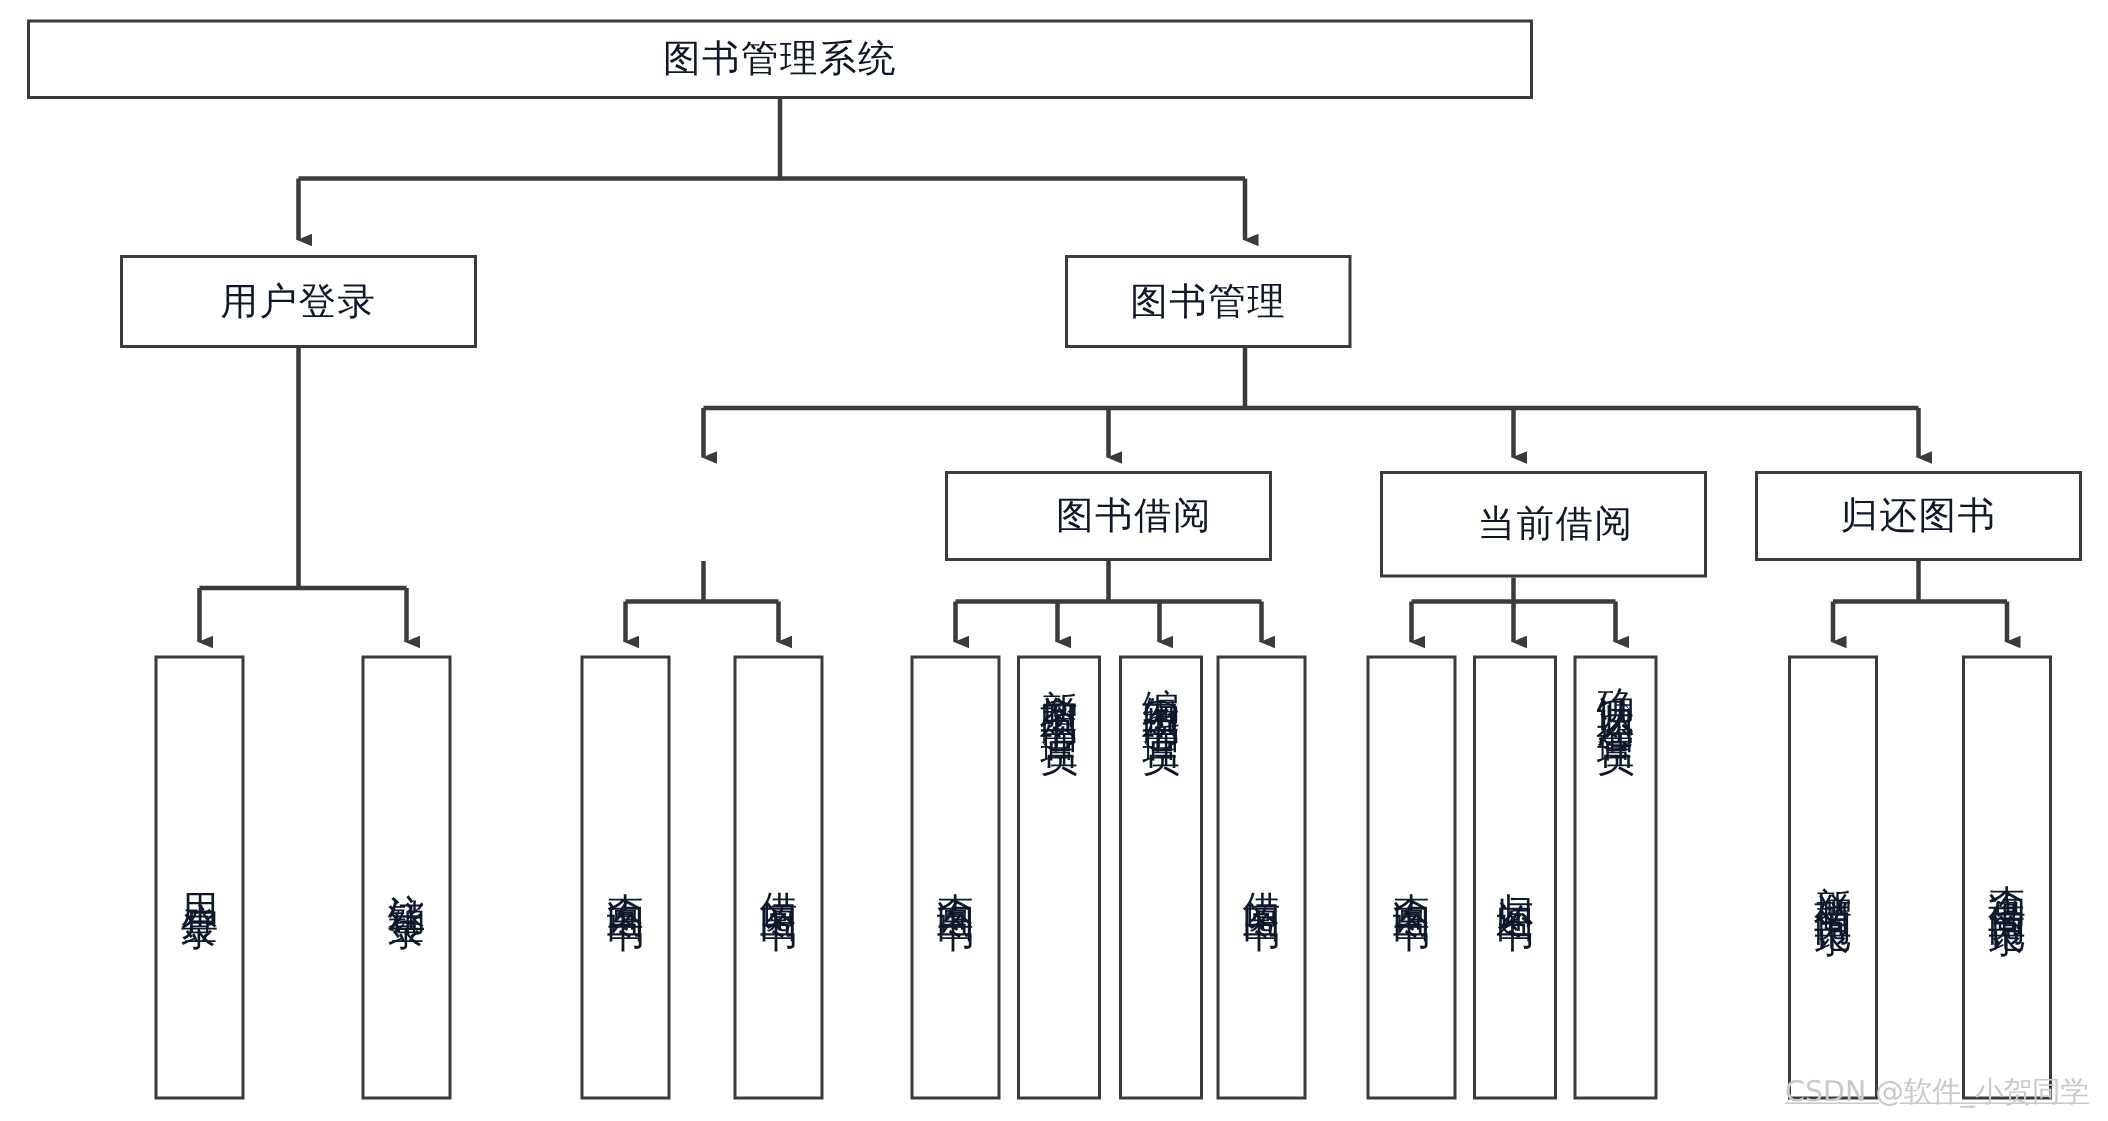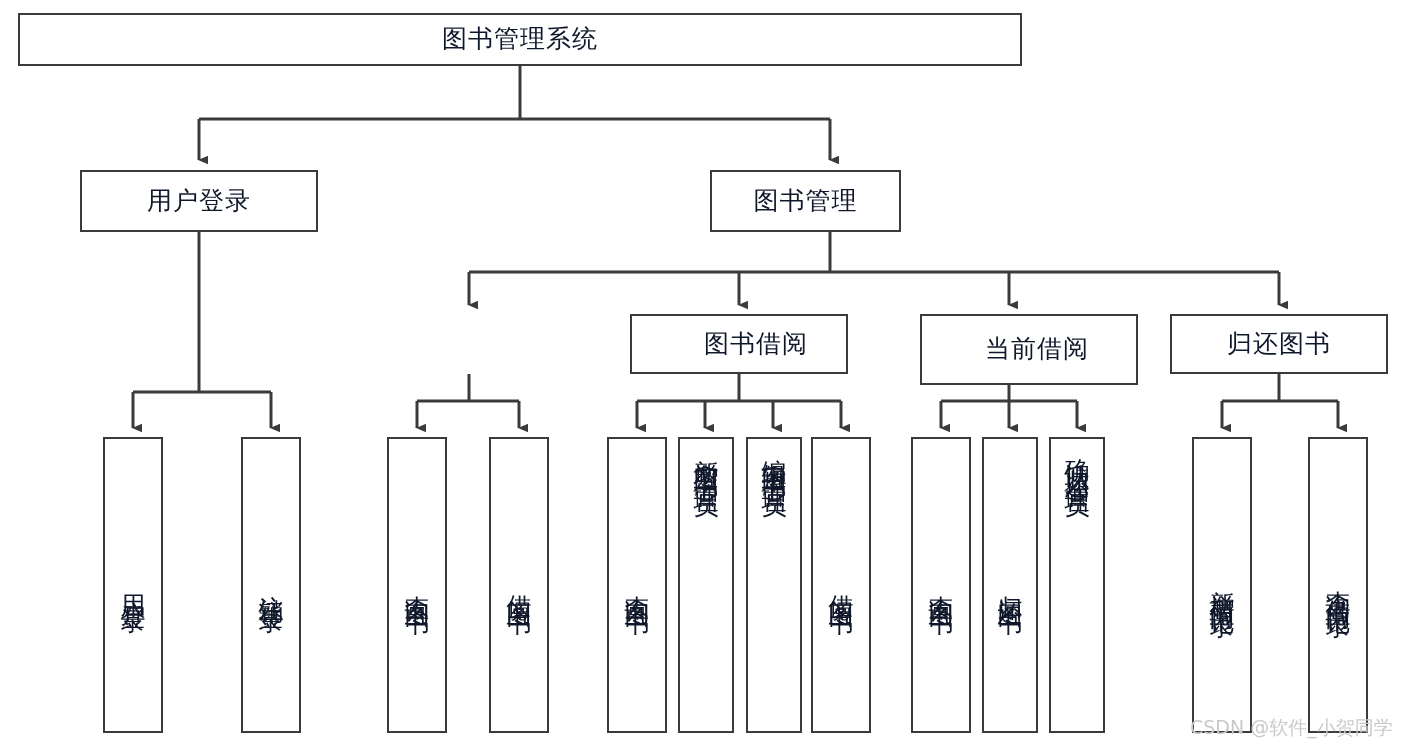--- a/index.html
+++ b/index.html
@@ -184,15 +184,15 @@
     <span class="label">确认归还（管理员）</span>
   </div>
 
   <div class="node vertical mid" style="left:1192px; top:437px; width:60px; height:296px;">
     <span class="label">新增借阅记录</span>
   </div>
   <div class="node vertical mid" style="left:1308px; top:437px; width:60px; height:296px;">
     <span class="label">查询借阅记录</span>
   </div>
 
-  <div class="watermark" style="left:1190px; top:715px;">CSDN @软件_小贺同学</div>
+  <div class="watermark" style="left:1190px; top:715px;text-decoration:underline;">CSDN @软件_小贺同学</div>
 
 </div>
 
 </body></html>

